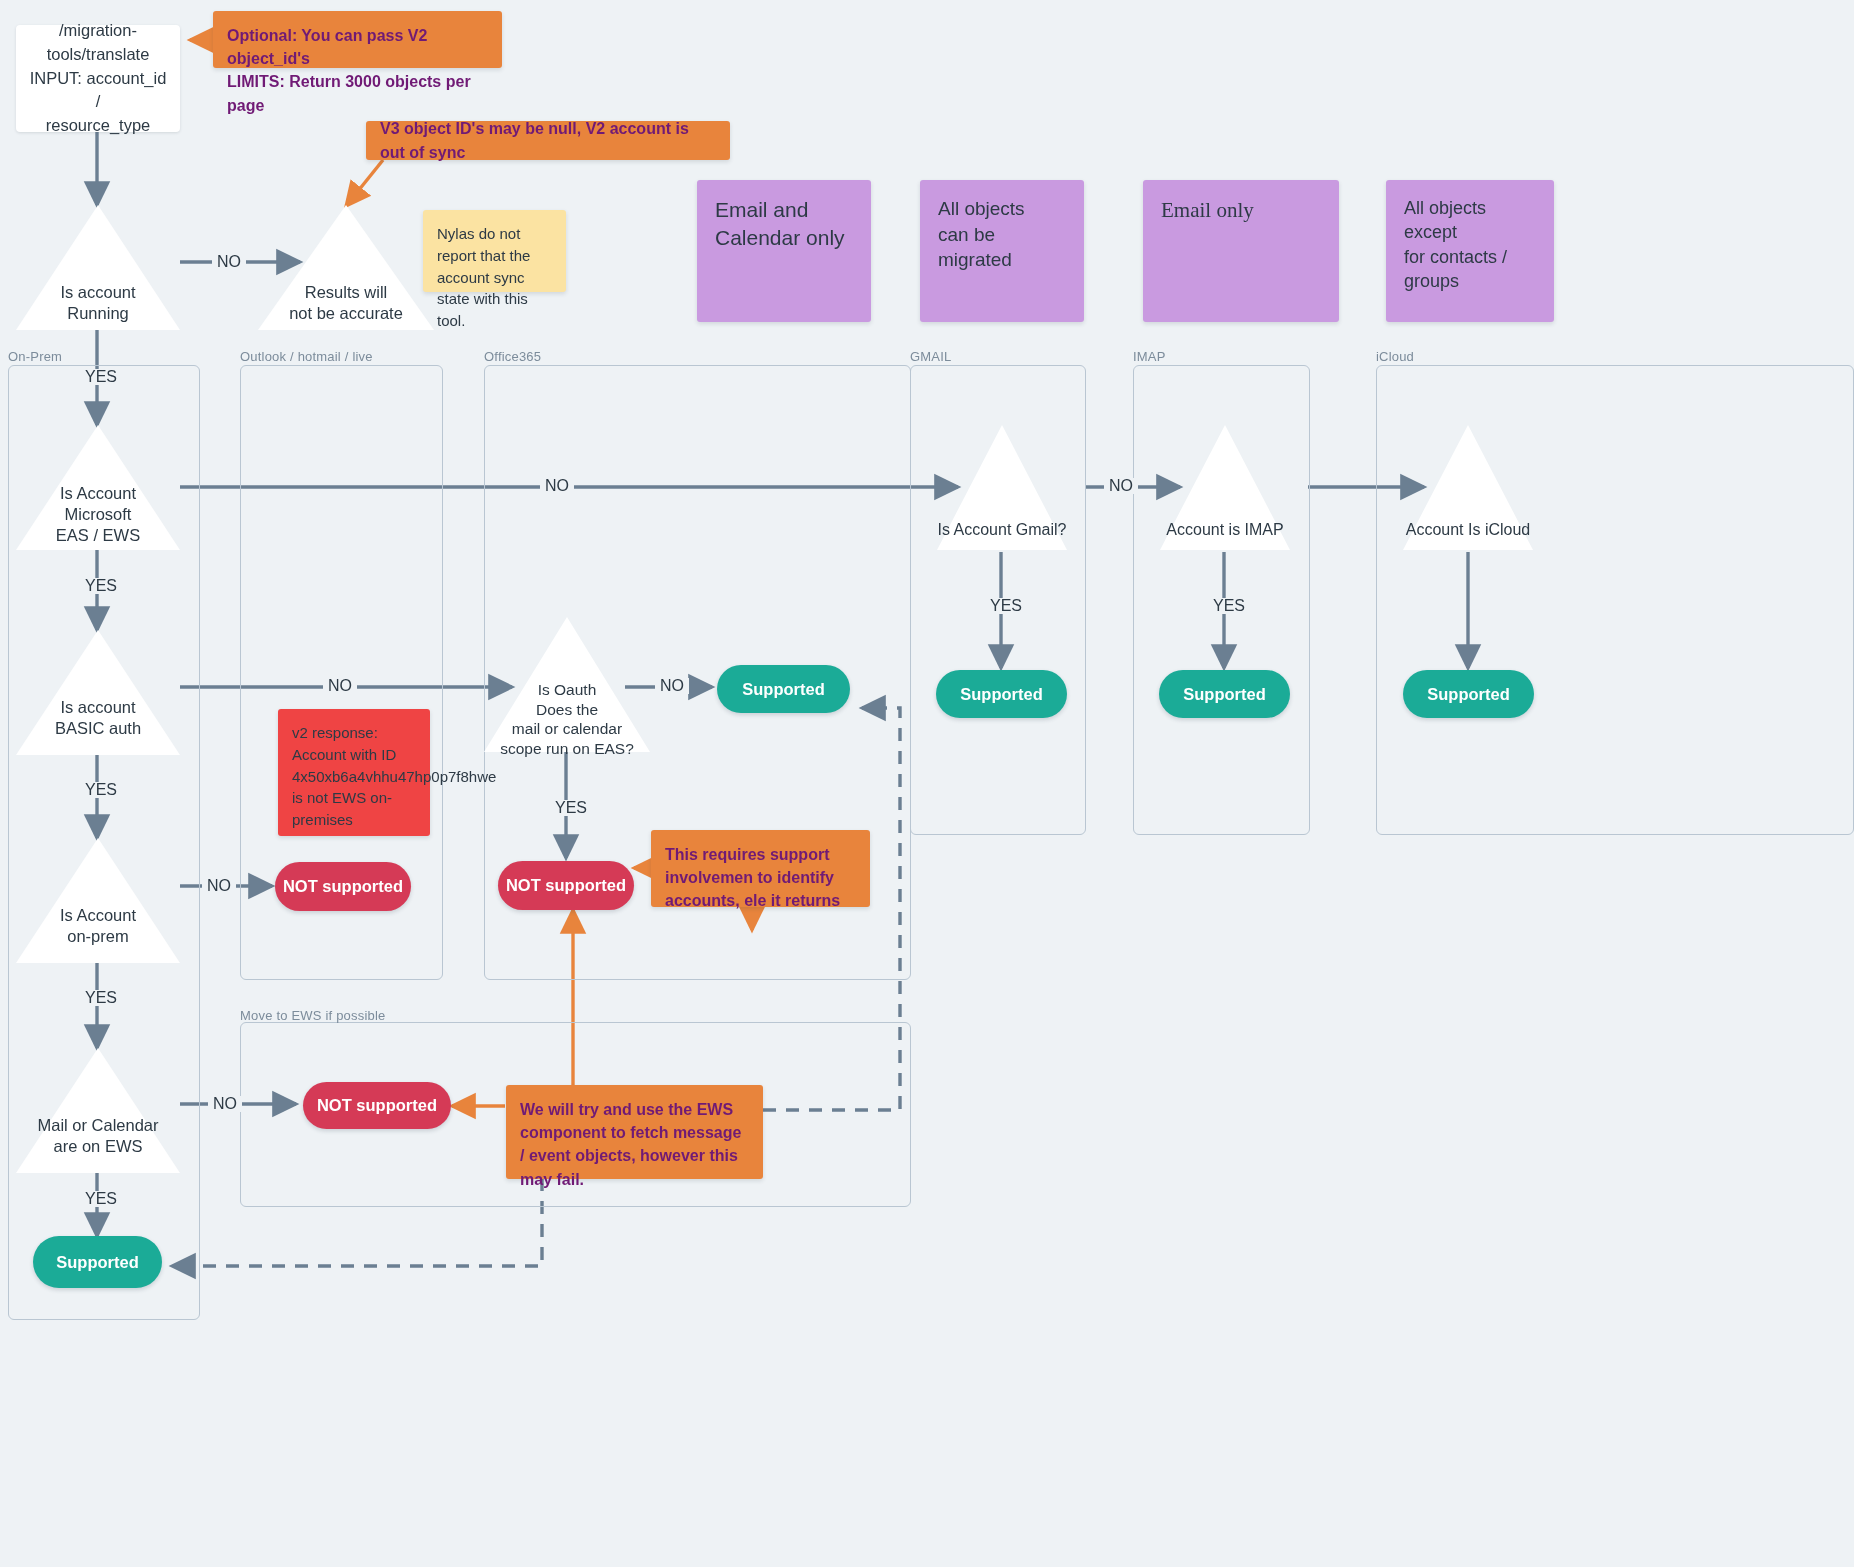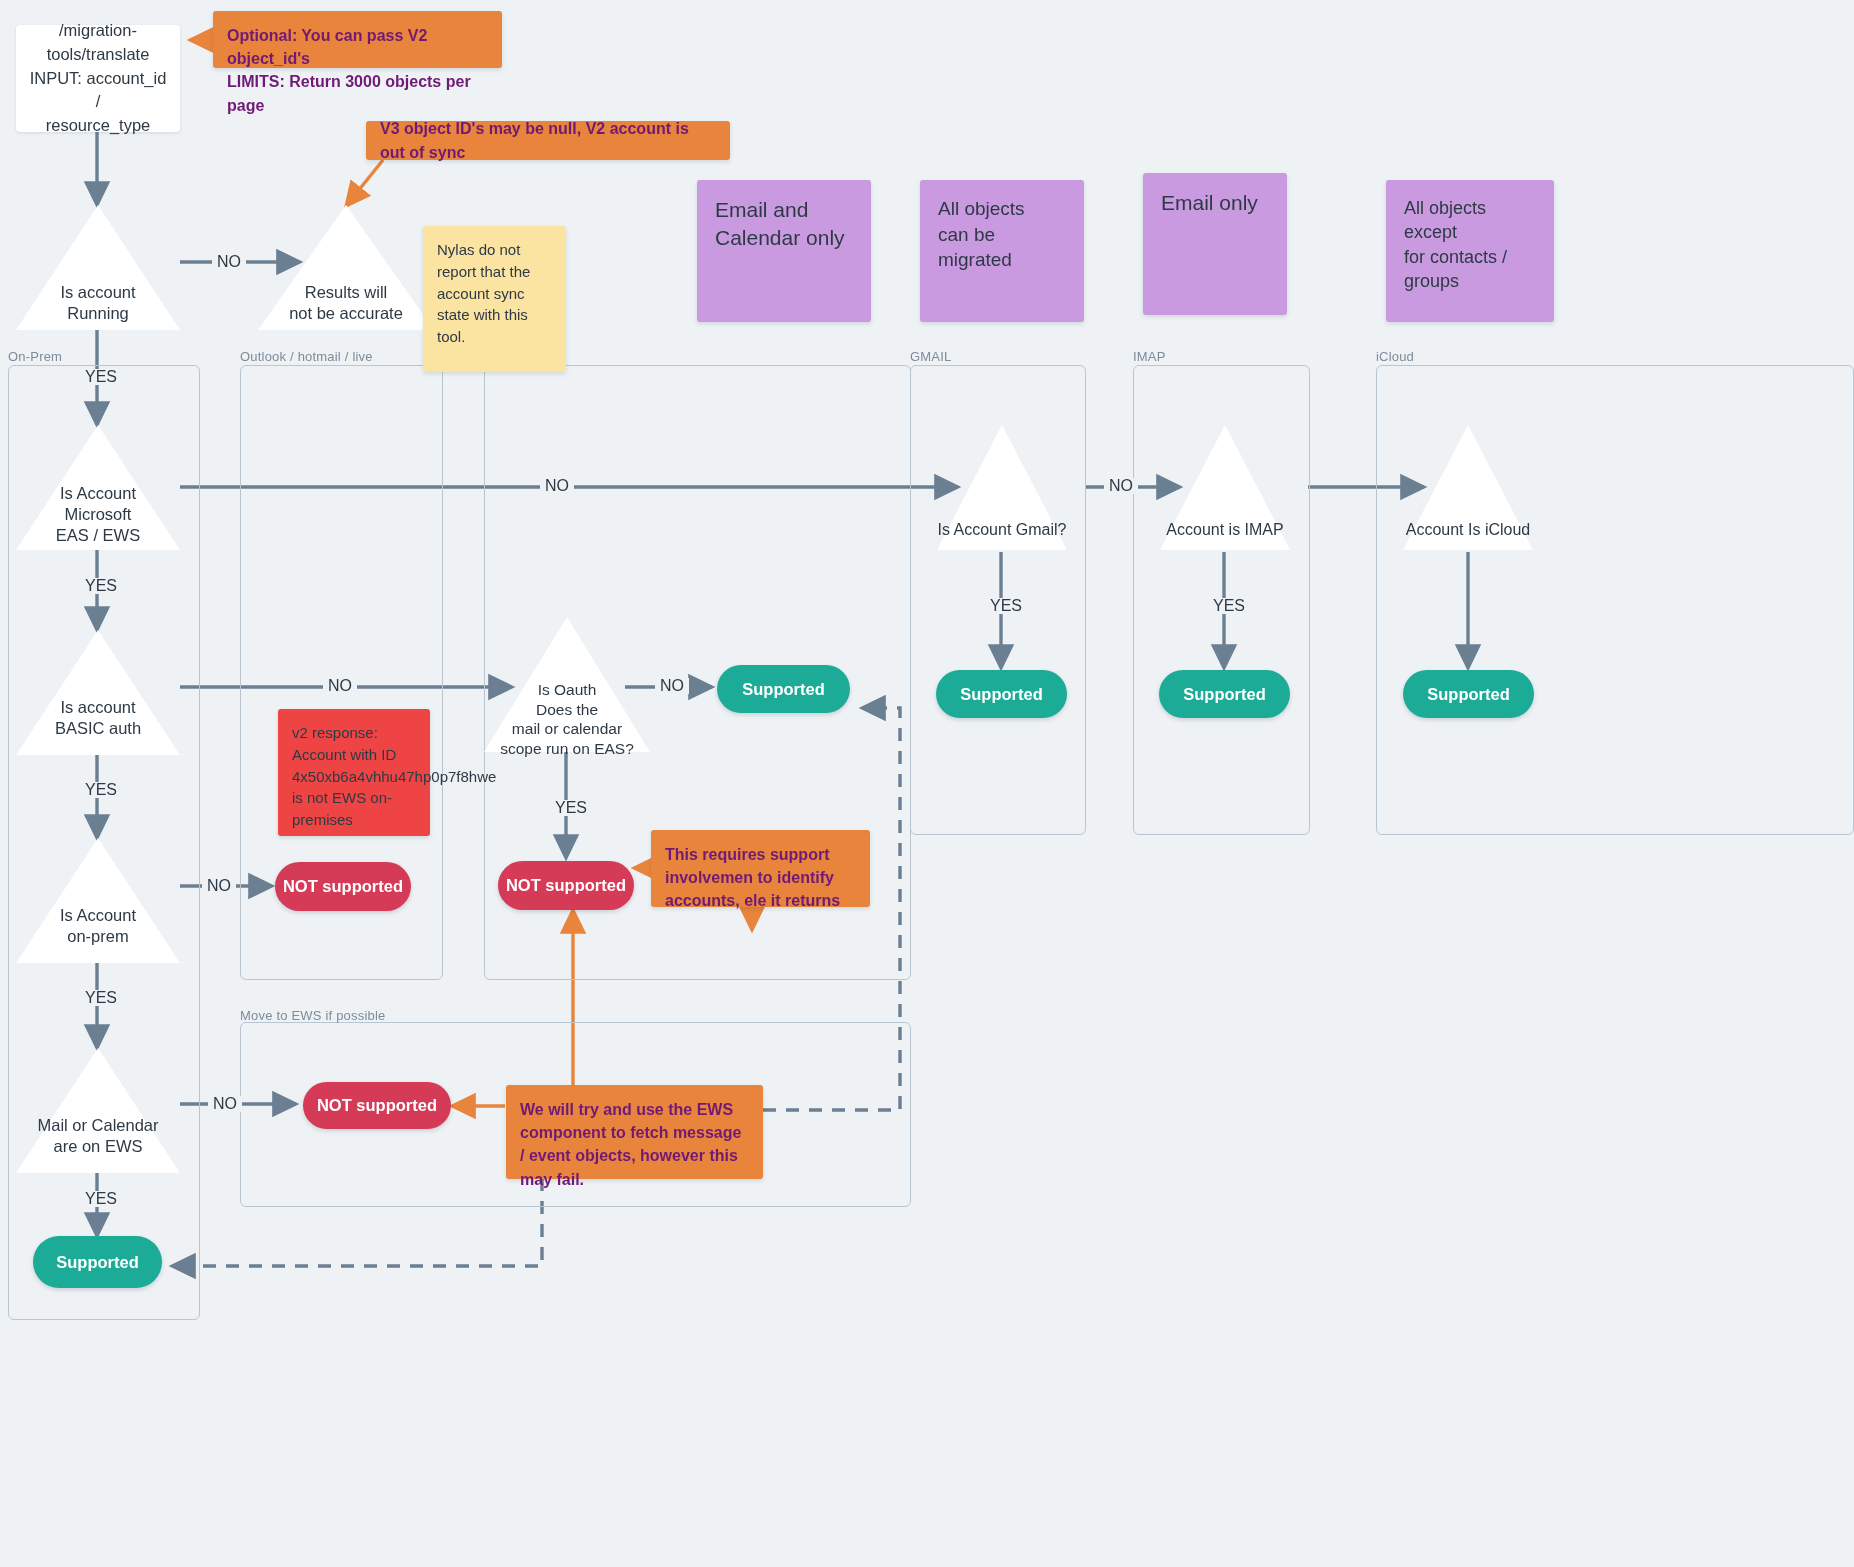--- a/index.html
+++ b/index.html
@@ -270,37 +270,37 @@
 
   <div class="node pill notsupported" style="left:498px;top:861px;width:136px;height:49px;">NOT supported</div>
 
   <div class="node pill notsupported" style="left:303px;top:1082px;width:148px;height:47px;">NOT supported</div>
 
   <div class="note orange node" style="left:213px;top:11px;width:289px;height:57px;">Optional: You can pass V2 object_id's
 LIMITS: Return 3000 objects per page</div>
 
   <div class="note orange node" style="left:366px;top:121px;width:364px;height:39px;display:flex;align-items:center;">V3 object ID's may be null, V2 account is out of sync</div>
 
-  <div class="note yellow node" style="left:423px;top:210px;width:143px;height:146px;margin-top:16px;">Nylas do not report that the account sync state with this tool.</div>
+  <div class="note yellow node" style="left:423px;top:210px;width:143px;height:82px;">Nylas do not report that the account sync state with this tool.</div>
 
   <div class="note pink node" style="left:278px;top:709px;width:152px;height:127px;">v2 response: Account with ID 4x50xb6a4vhhu47hp0p7f8hwe is not EWS on-premises</div>
 
   <div class="note orange node" style="left:651px;top:830px;width:219px;height:77px;">This requires support involvemen to identify accounts, ele it returns</div>
 
 
   <div class="note orange node" style="left:506px;top:1085px;width:257px;height:94px;">We will try and use the EWS component to fetch message / event objects, however this may fail.</div>
 
   <div class="note purple node" style="left:697px;top:180px;width:174px;height:142px;">Email and
 Calendar only</div>
 
   <div class="note purple node small" style="left:920px;top:180px;width:164px;height:142px;">All objects
 can be
 migrated</div>
 
-  <div class="note purple node" style="left:1143px;top:173px;width:144px;height:142px;">Email only</div>
+  <div class="note purple node" style="left:1143px;top:180px;width:196px;height:142px;font-family:Liberation Serif, serif;">Email only</div>
 
   <div class="note purple node small" style="left:1386px;top:180px;width:168px;height:142px;font-size:18px;">All objects except
 for contacts /
 groups</div>
 
   <div class="edge-label" style="left:212px;top:254px;">NO</div>
   <div class="edge-label" style="left:80px;top:369px;">YES</div>
   <div class="edge-label" style="left:540px;top:478px;">NO</div>
   <div class="edge-label" style="left:1104px;top:478px;">NO</div>
   <div class="edge-label" style="left:80px;top:578px;">YES</div>

